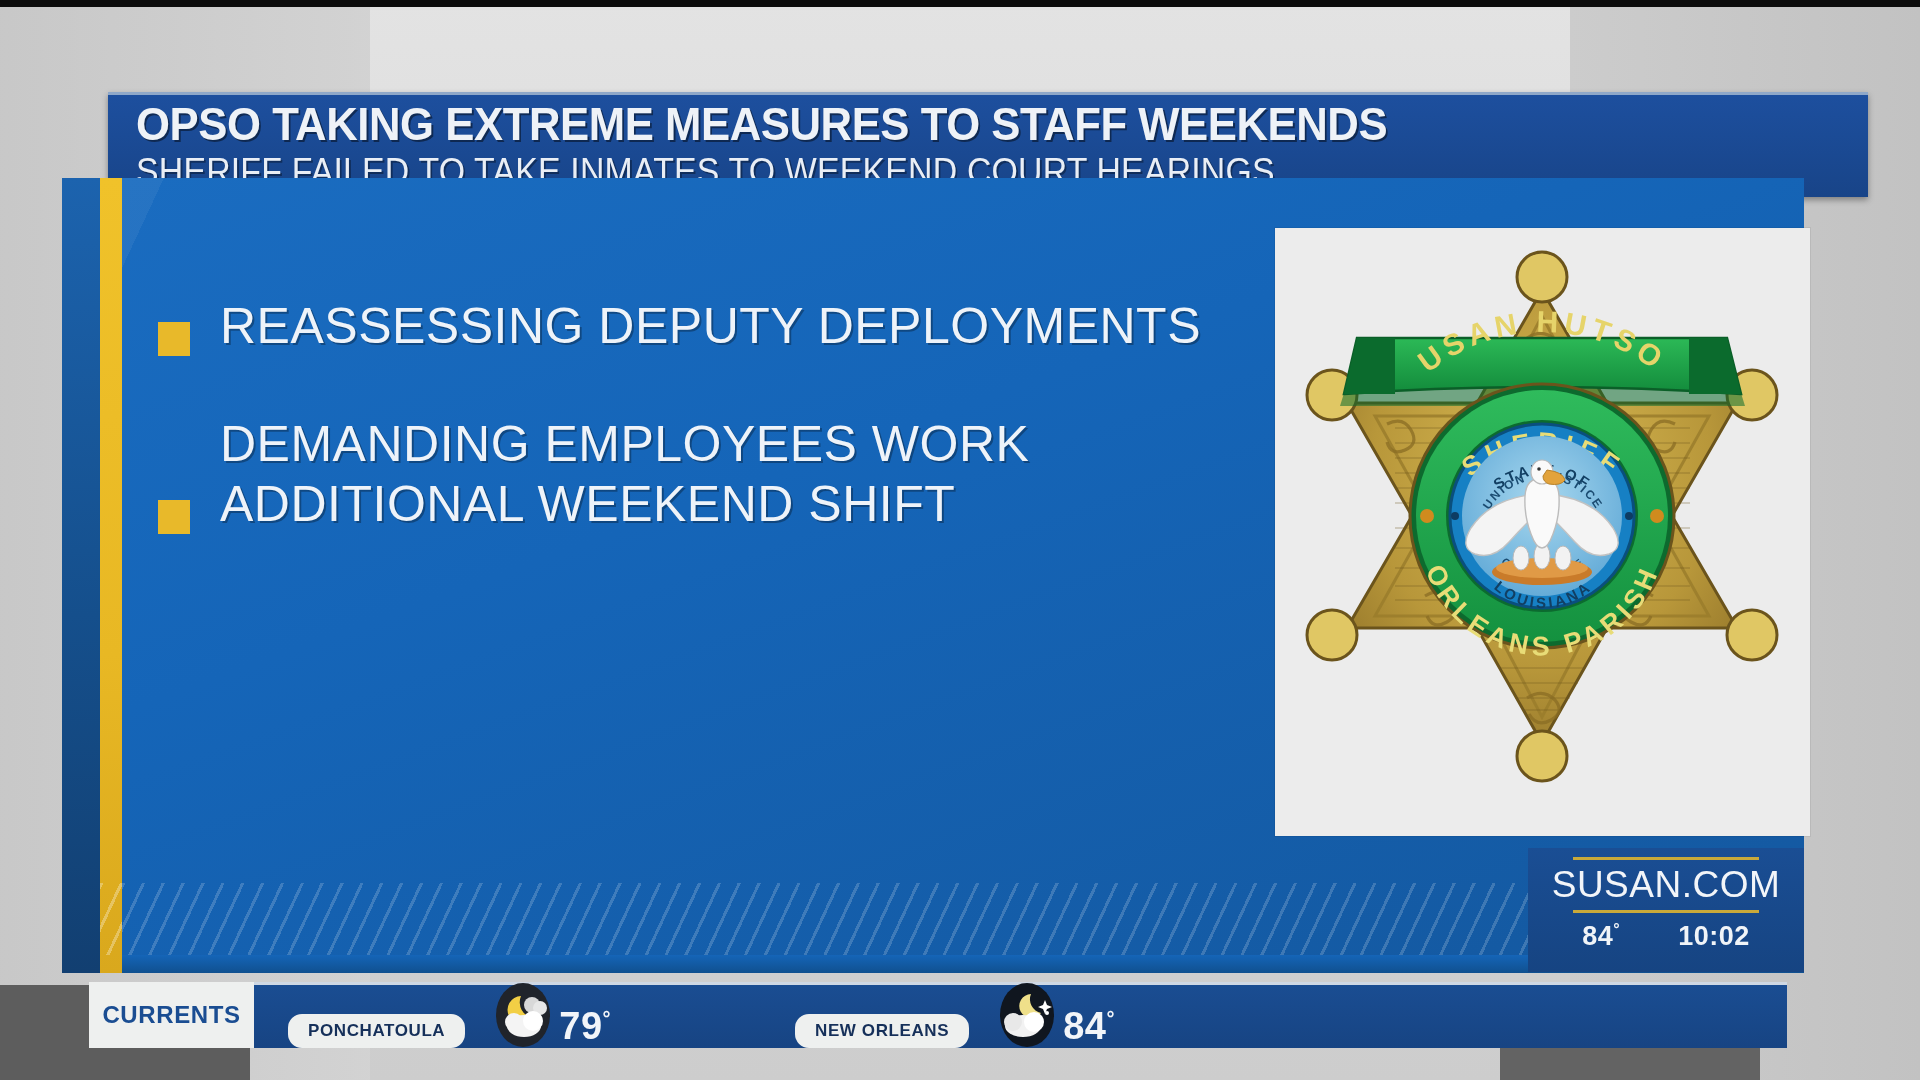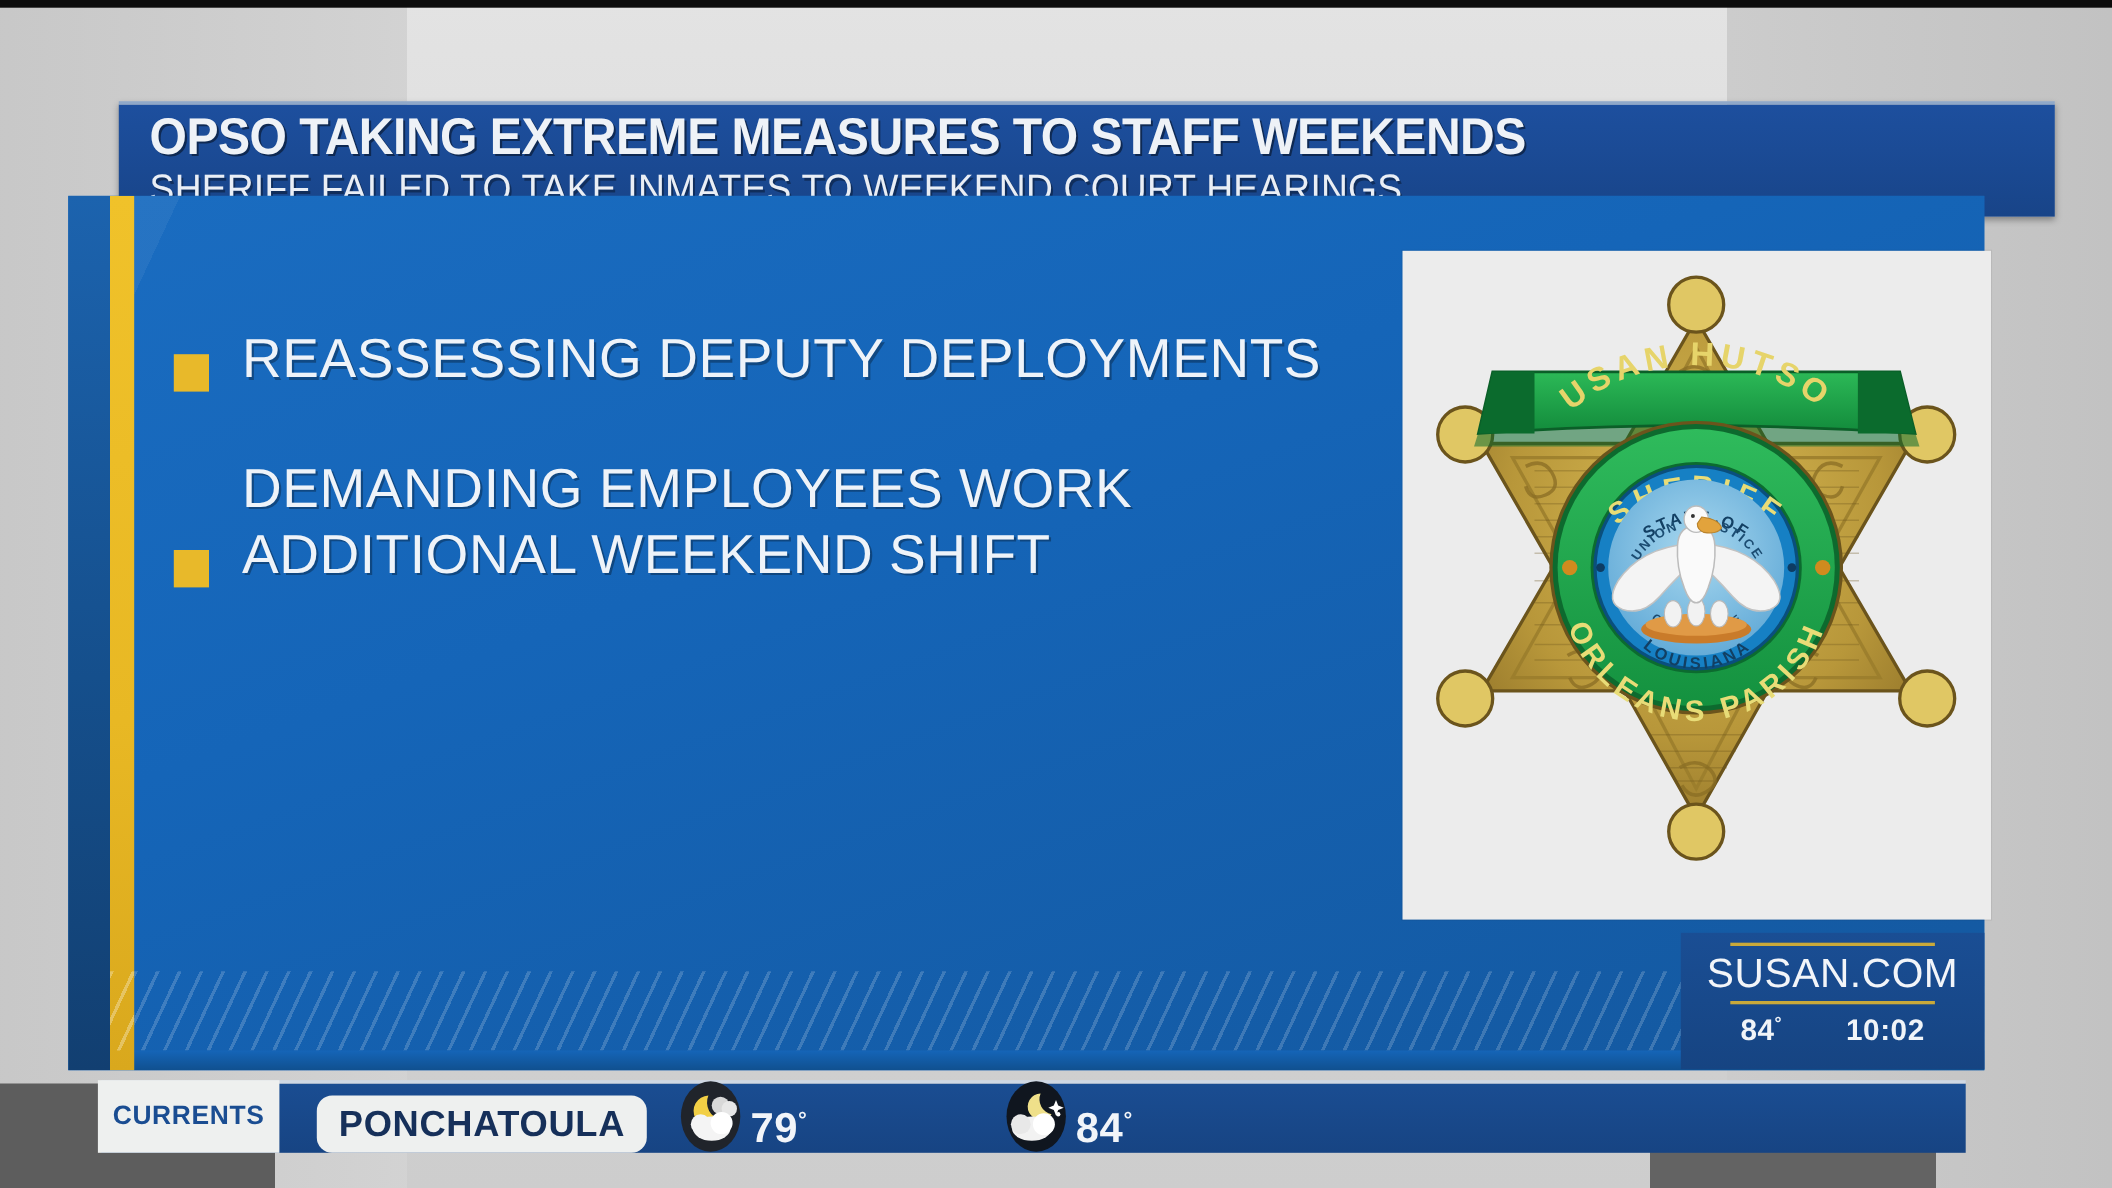--- a/index.html
+++ b/index.html
@@ -175,21 +175,21 @@
     display:flex;align-items:flex-end;
   }
   .tk-currents{
     width:165px;height:66px;margin-left:-3px;margin-top:-3px;
     background:#eef0ef;
     display:flex;align-items:center;justify-content:center;
     color:#1a4d92;font-size:24px;font-weight:bold;letter-spacing:.6px;
   }
   .tk-city{
     background:#eef0ef;color:#16305a;
-    font-size:33px;font-weight:bold;letter-spacing:.6px;
+    font-size:17px;font-weight:bold;letter-spacing:.6px;
     padding:7px 20px;margin-left:34px;border-radius:14px;
   }
   .tk-icon{
     width:64px;height:66px;margin-left:26px;position:relative;
   }
   .tk-icon svg{display:block;width:64px;height:66px;}
   .tk-temp{
     color:#f2f5f9;font-size:38px;font-weight:bold;margin-left:4px;letter-spacing:.5px;
   }
   .tk-temp .deg{font-size:20px;vertical-align:super;font-weight:bold;}
@@ -395,20 +395,21 @@
       <ellipse cx="33" cy="44" rx="17" ry="11" fill="#f4f4f4"></ellipse>
       <circle cx="23" cy="40" r="9" fill="#f4f4f4"></circle>
       <circle cx="42" cy="39" r="10" fill="#ffffff"></circle>
     </svg>
   </div>
 
   <div class="tk-temp"><span>79</span><span class="deg">°</span></div>
 
   <div class="tk-gap"></div>
 
+  <div class="tk-city">NEW ORLEANS</div>
 
   <div class="tk-icon">
     <svg viewBox="0 0 64 66">
       <ellipse cx="32" cy="33" rx="27" ry="32" fill="#10161f"></ellipse>
       <path d="M36 12 a12 12 0 1 0 10 19 a14 14 0 0 1 -10 -19 Z" fill="#efe08a"></path>
       <path d="M50 18 l2 5 5 2 -5 2 -2 5 -2 -5 -5 -2 5 -2 Z" fill="#ffffff"></path>
       <circle cx="52" cy="31" r="2" fill="#ffffff"></circle>
       <ellipse cx="28" cy="44" rx="18" ry="11" fill="#f2f2f2"></ellipse>
       <circle cx="18" cy="40" r="9" fill="#e8e8e8"></circle>
       <circle cx="39" cy="40" r="10" fill="#ffffff"></circle>

